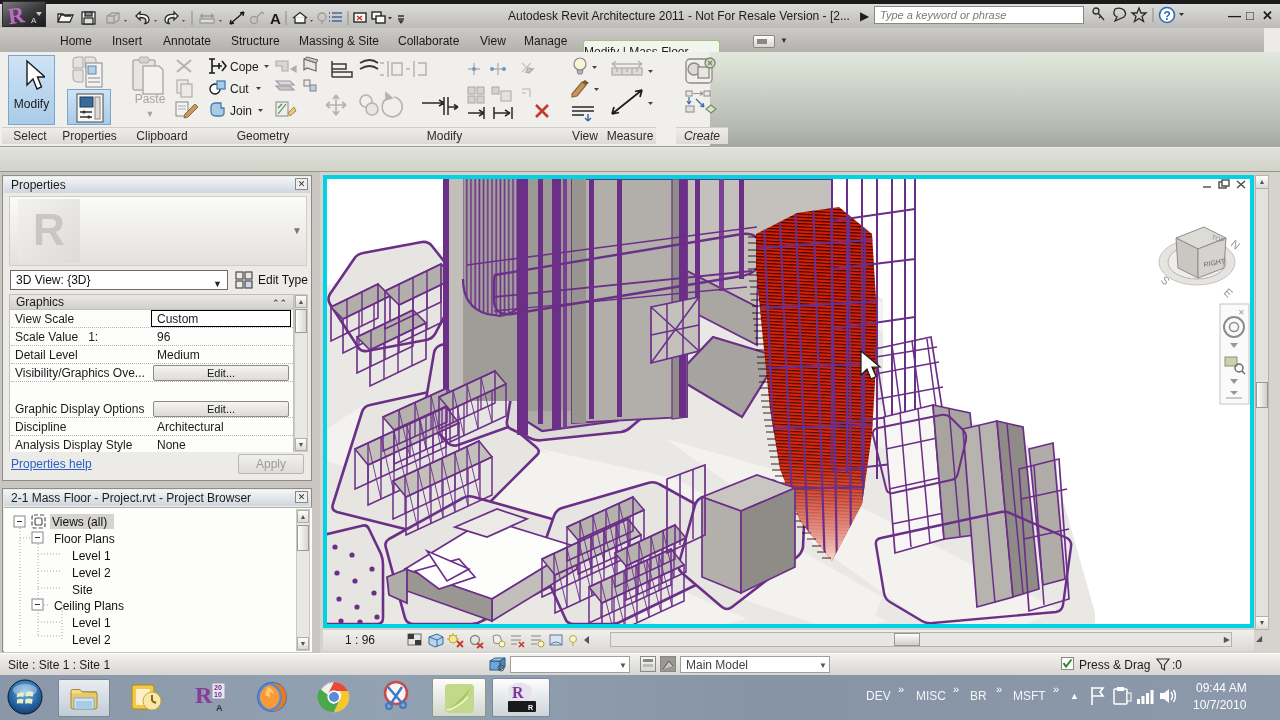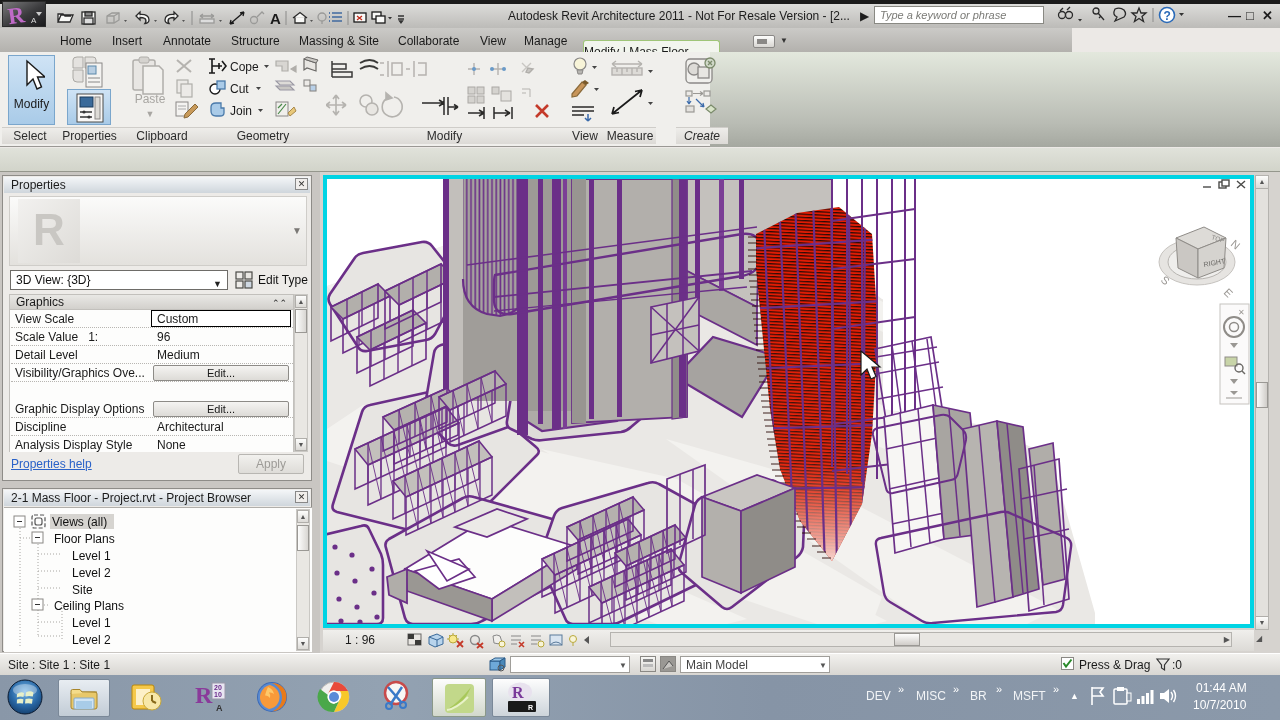--- a/index.html
+++ b/index.html
@@ -6,25 +6,25 @@
 html,body { width:1280px; height:720px; overflow:hidden; font-family:"Liberation Sans", sans-serif; }
 body { position:relative; background:#ece9e6; }
 .abs { position:absolute; }
 
 #topstrip { left:0; top:0; width:1280px; height:4px; background:#1b1b1b; }
 #titlebar { left:0; top:4px; width:1280px; height:24px;
   background:linear-gradient(#dcdcda, #c6c5c2 70%, #bcbbb8); }
 #appbtn { left:2px; top:1px; width:44px; height:26px; background:linear-gradient(150deg,#7a7a7c,#3a3a3c 55%,#1a1a1c);
   border:1px solid #2a2a2a; }
 #title-text { top:9px; left:508px; width:360px; font-size:12px; color:#1c1c1c; white-space:nowrap; }
-#searchbox { left:874px; top:6px; width:170px; height:18px; background:#fff; border:1px solid #898983;
+#searchbox { left:874px; top:6px; width:210px; height:18px; background:#fff; border:1px solid #898983;
   font-size:11px; font-style:italic; color:#7a7a76; padding:2px 5px; }
 .winbtn { top:8px; font-size:13px; color:#1c1c1c; font-weight:bold; }
 
-#tabrow { left:0; top:28px; width:1072px; height:24px; background:linear-gradient(#cbcac7,#b3b1ad); font-size:12px; color:#1a1a1a; }
+#tabrow { left:0; top:28px; width:1264px; height:24px; background:linear-gradient(#cbcac7,#b3b1ad); font-size:12px; color:#1a1a1a; }
 .tab { position:absolute; top:3px; height:21px; line-height:21px; padding:0 10px; }
 #activetab { position:absolute; left:583px; top:12px; width:137px; height:22px; line-height:22px; text-align:left;
   background:#f2f5ee; border:1px solid #9fc578; border-bottom:none; border-radius:3px 3px 0 0; }
 
 #ribbon { left:0; top:52px; width:1280px; height:95px; background:#f0efec; border-bottom:1px solid #9a9894; }
 #ribbon-empty { left:710px; top:52px; width:570px; height:95px;
   background:linear-gradient(#e3e8dd, #b9bcb4 75%, #a5a8a0); }
 .panel-label { position:absolute; top:75px; height:17px; width:100%; text-align:center; font-size:12px; color:#2c2c2c;
   background:linear-gradient(#eeedea,#dcdad6); border-top:1px solid #cfcdc9; line-height:16px;}
 .panel { position:absolute; top:0px; height:93px; }
@@ -669,21 +669,21 @@
   <svg style="position:absolute; left:1136px; top:12px;" width="18" height="18" viewBox="0 0 18 18">
     <rect x="1" y="12" width="3" height="5" fill="#fff"></rect>
       <rect x="5.5" y="9" width="3" height="8" fill="#fff"></rect>
       <rect x="10" y="6" width="3" height="11" fill="#fff"></rect>
       <rect x="14.5" y="3" width="3" height="14" fill="#fff"></rect>
   </svg>
   <svg style="position:absolute; left:1158px; top:12px;" width="20" height="18" viewBox="0 0 20 18">
     <path d="M2 6 L6 6 L11 2 L11 16 L6 12 L2 12 Z" fill="#fff"></path>
     <path d="M13 5 Q16 9 13 13 M15.5 3 Q19.5 9 15.5 15" stroke="#fff" stroke-width="1.4" fill="none"></path>
   </svg>
-  <div style="position:absolute; left:1196px; top:6px; font-size:12px; color:#fff;">01:44 AM</div>
+  <div style="position:absolute; left:1196px; top:6px; font-size:12px; color:#fff;">09:44 AM</div>
   <div style="position:absolute; left:1193px; top:23px; font-size:12px; color:#fff;">10/7/2010</div>
 </div>
 
 <div class="abs" id="vparea"></div>
 <div class="abs" id="vpframe"></div>
 <div class="abs" id="vpinner">
 <svg width="923" height="445" viewBox="0 0 923 445">
 <defs>
   <pattern id="rhatch" width="8" height="3.2" patternUnits="userSpaceOnUse" patternTransform="rotate(3)">
     <rect width="8" height="3.2" fill="#e21c04"></rect>

